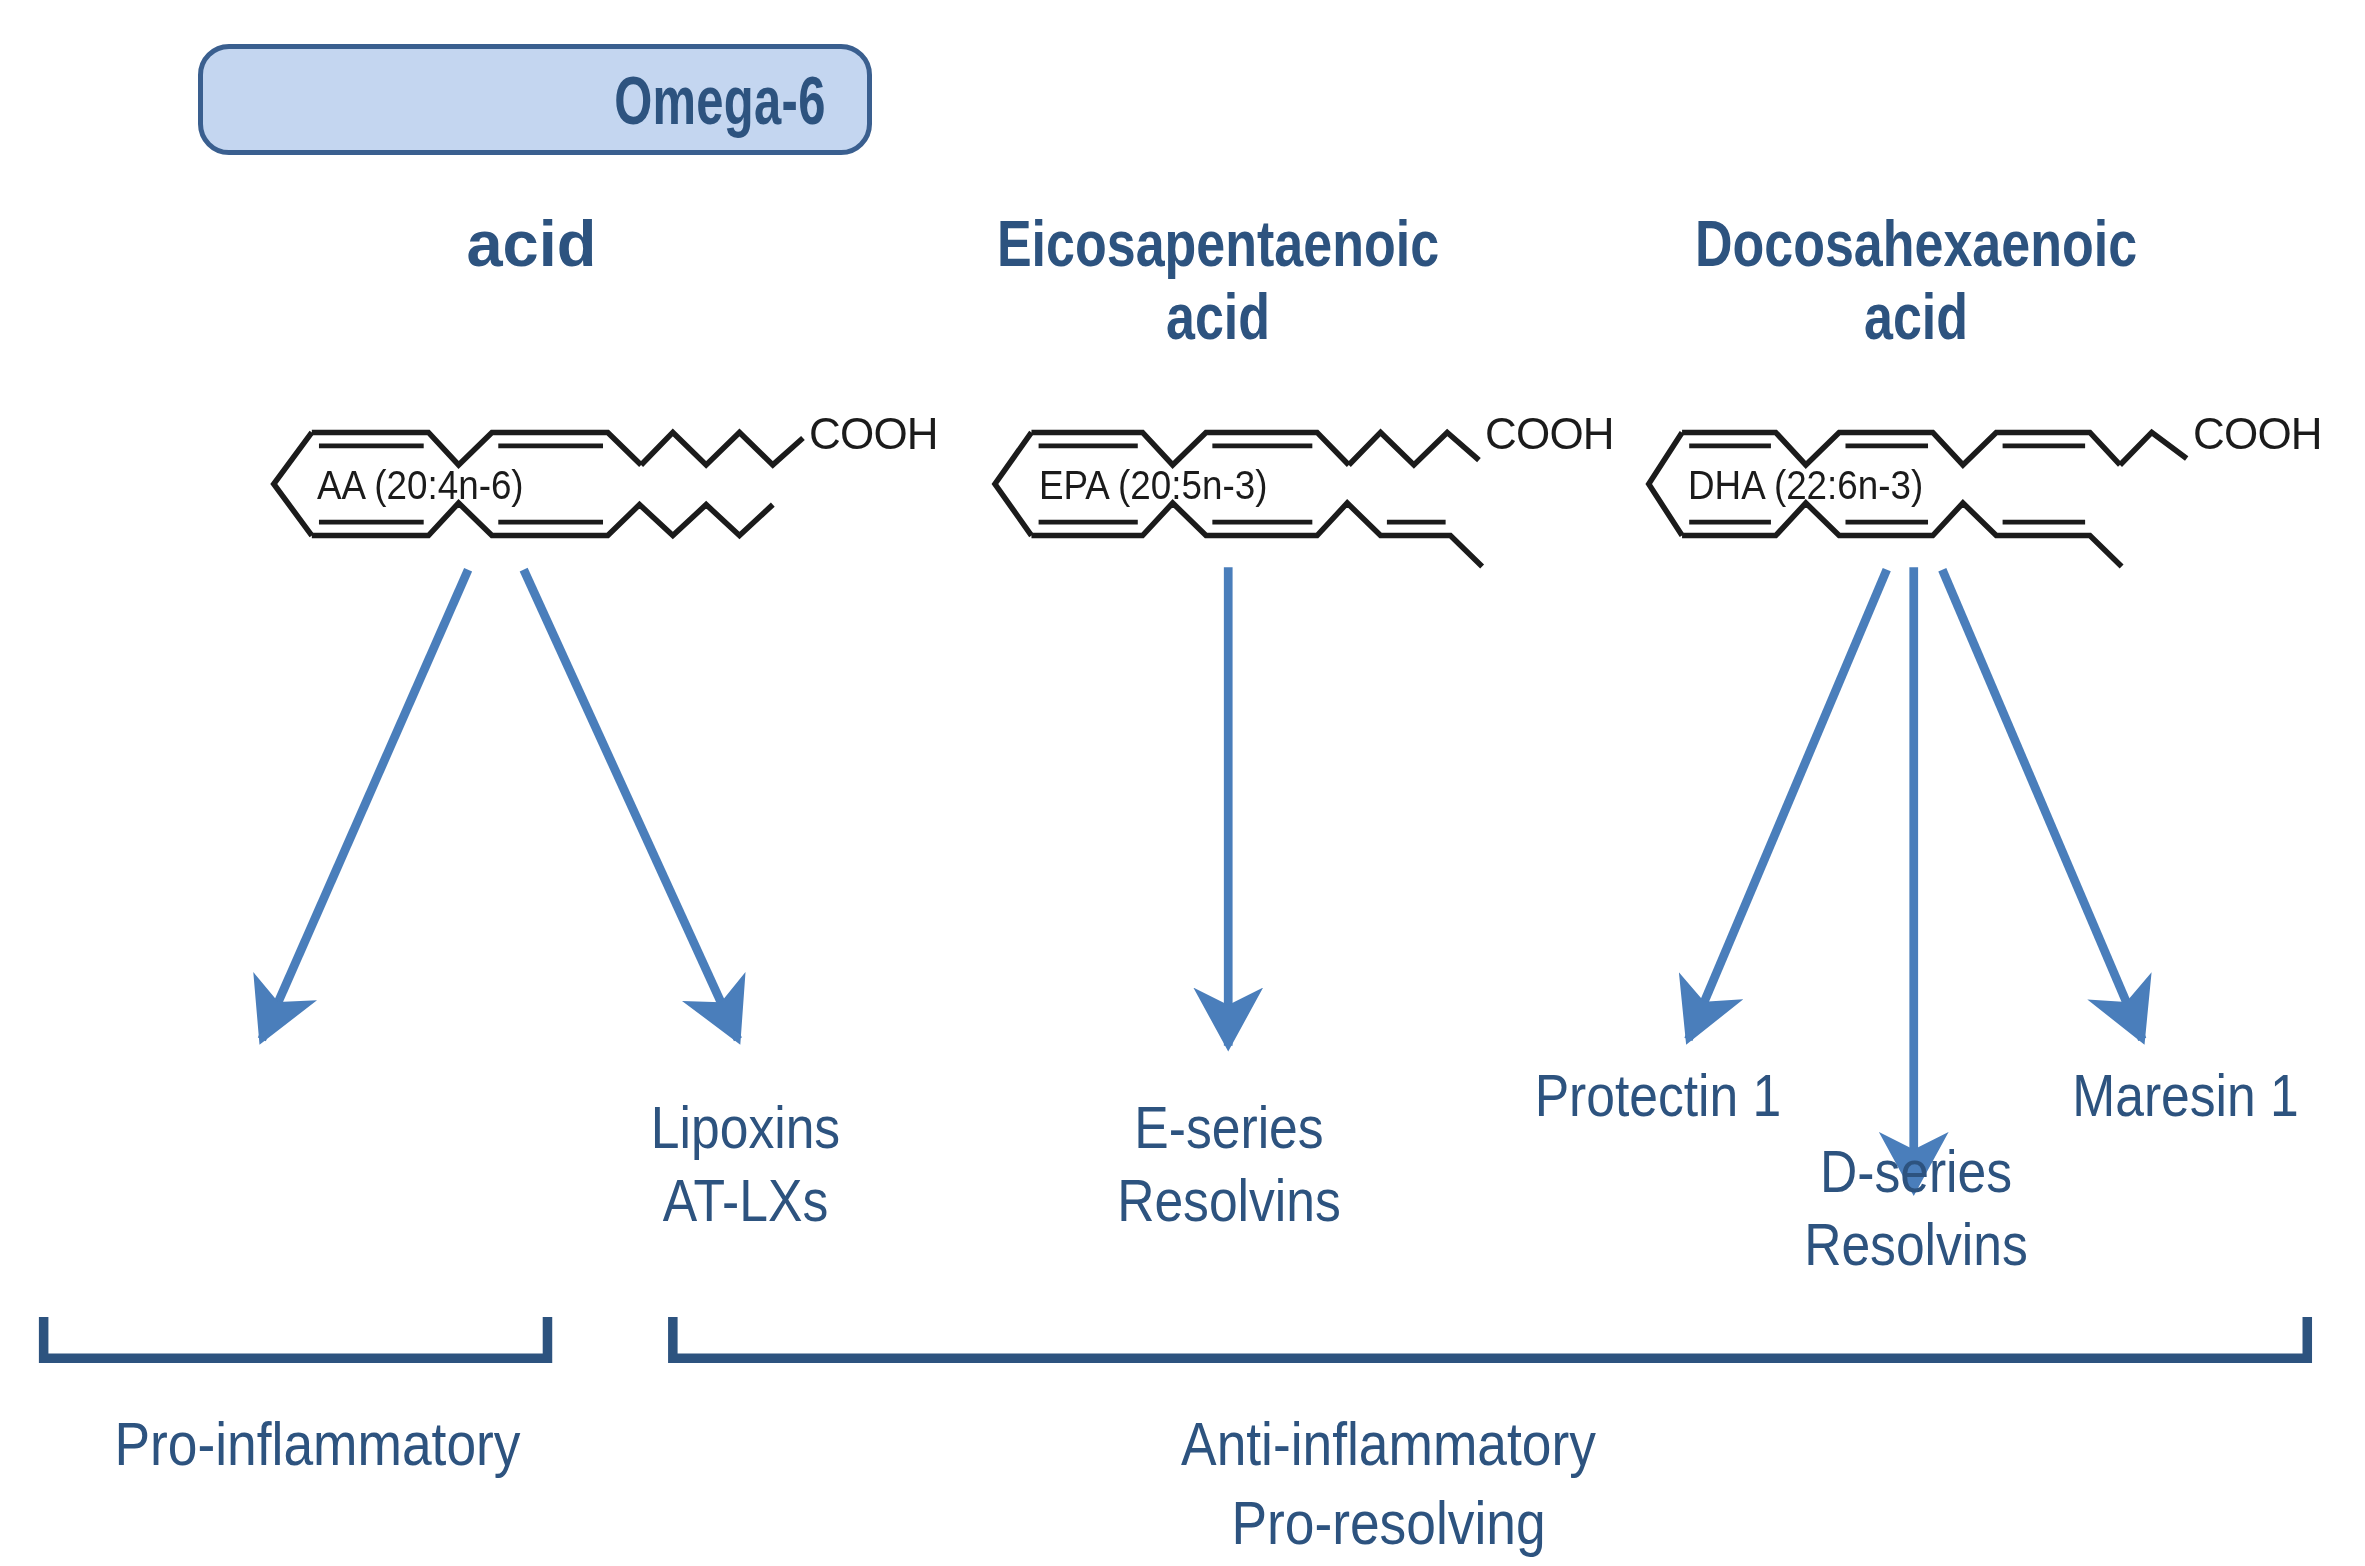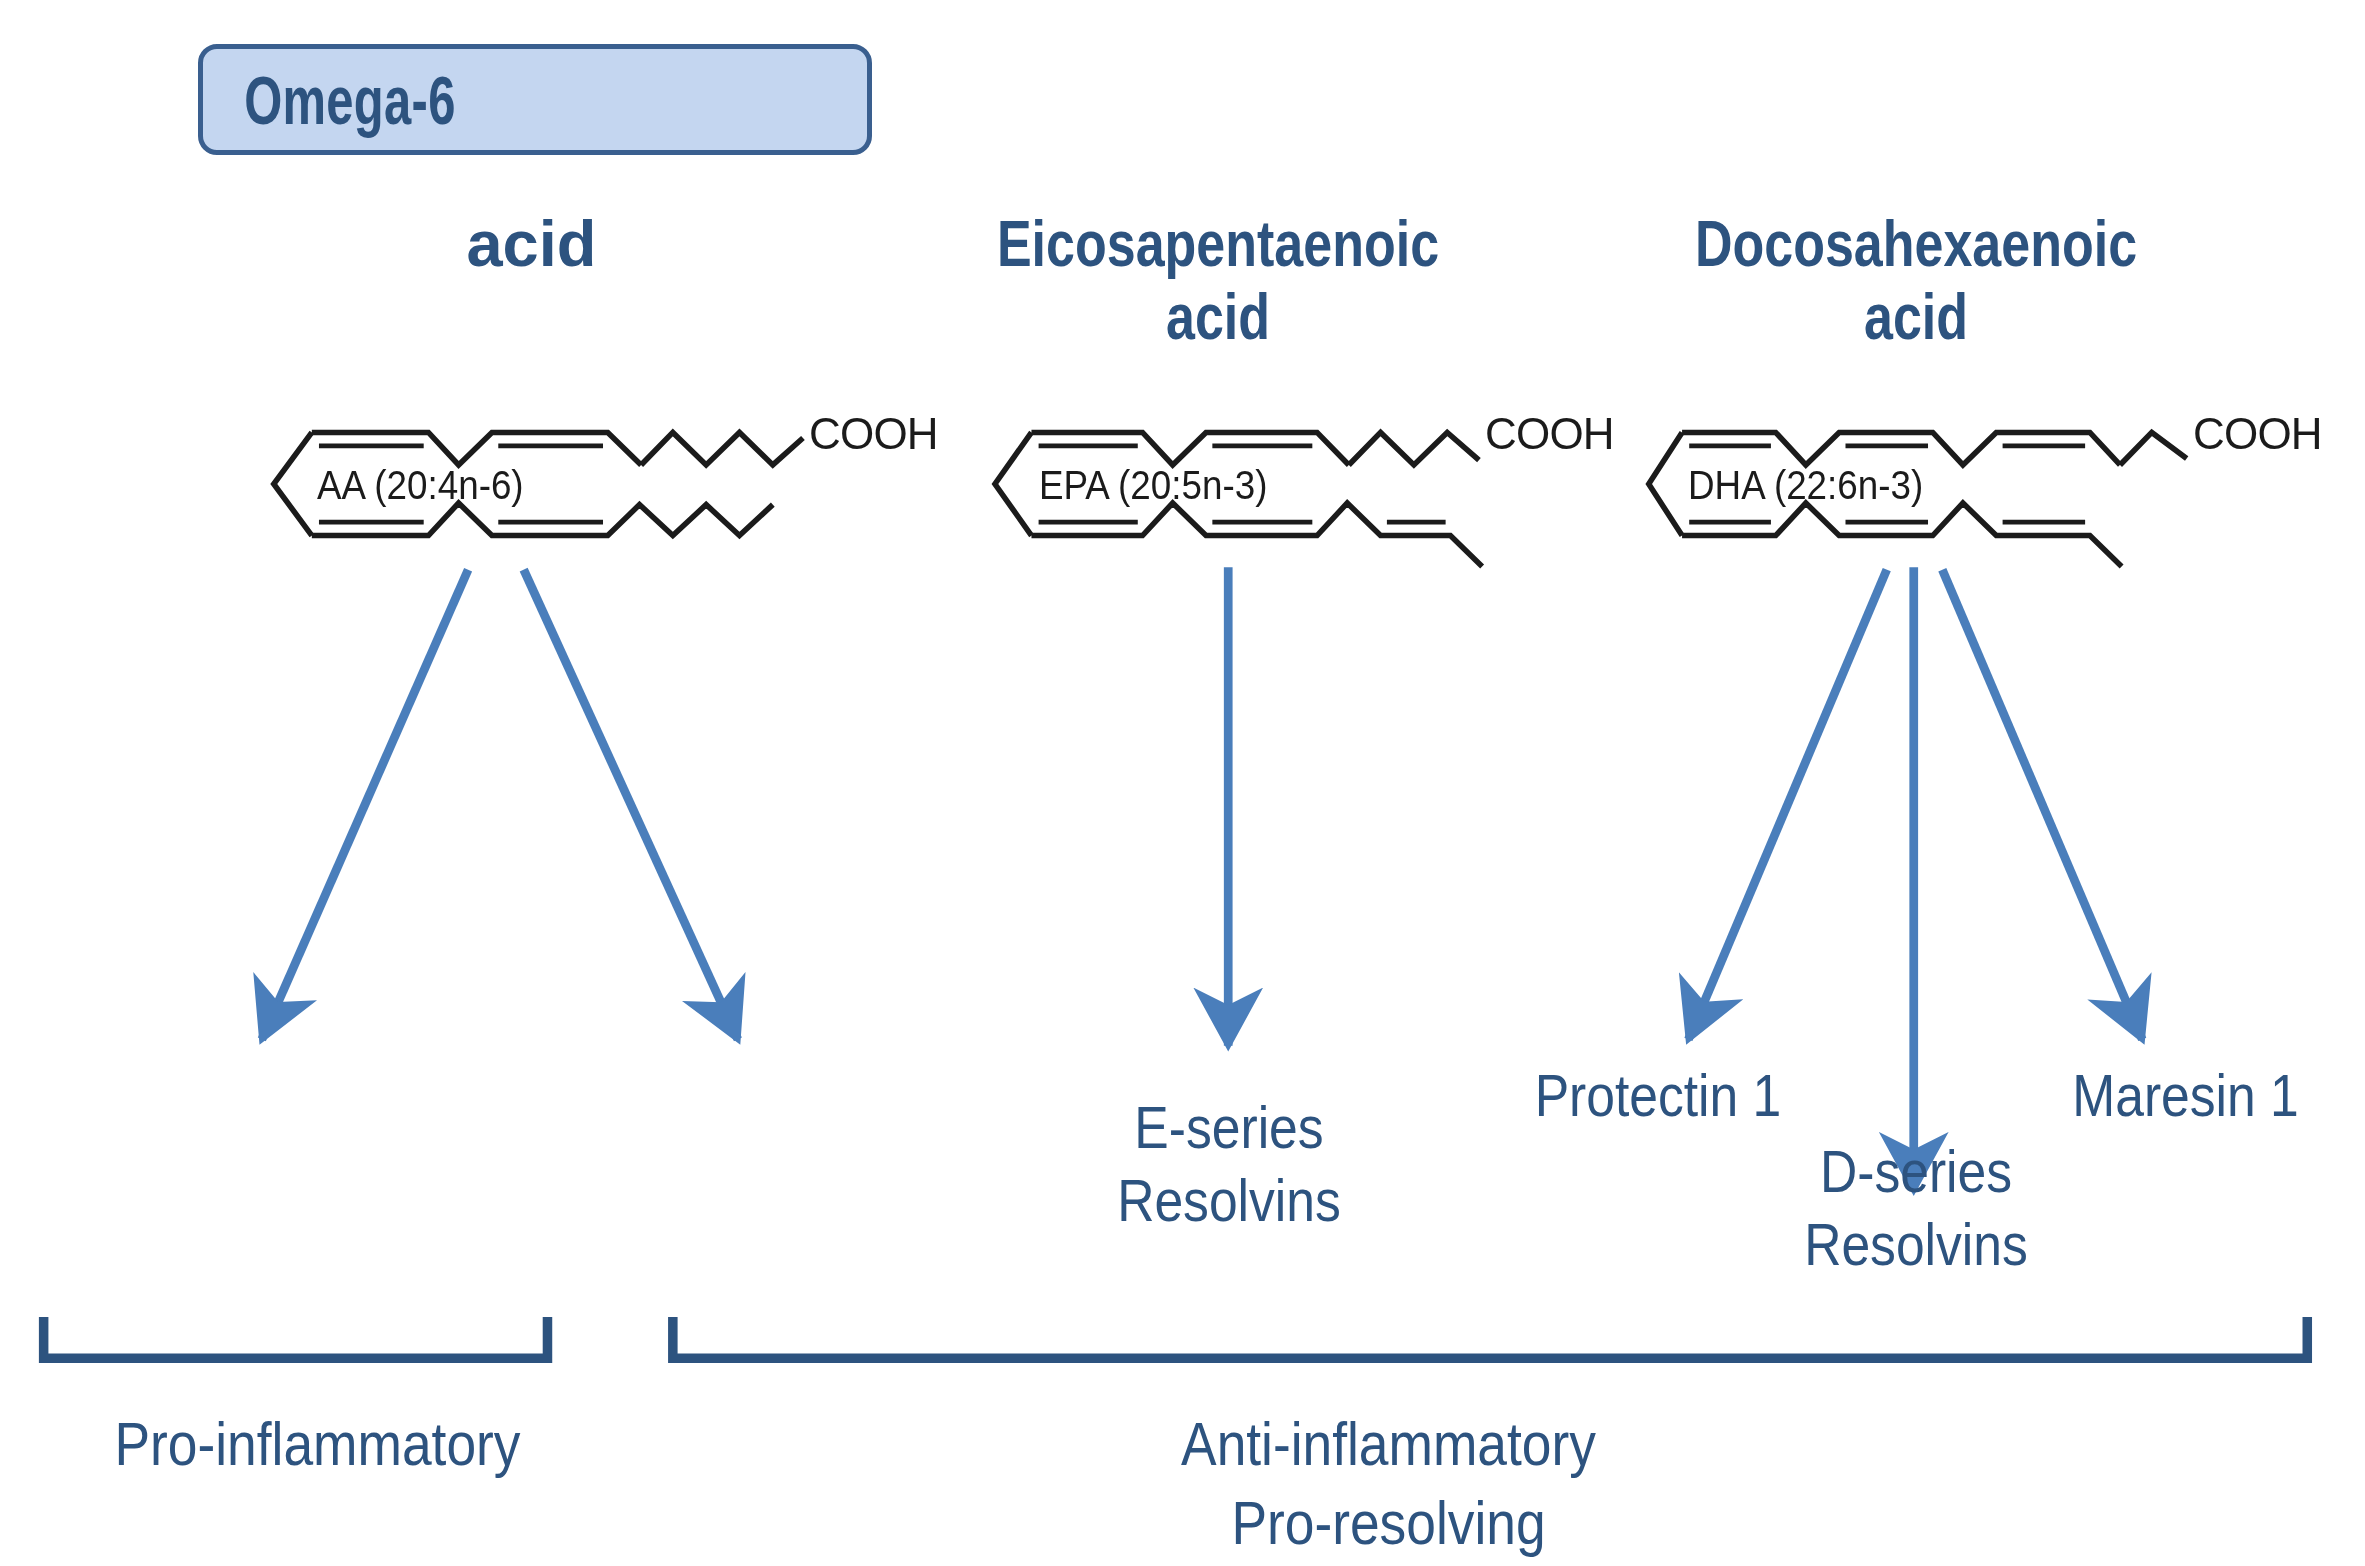--- a/index.html
+++ b/index.html
@@ -26,24 +26,24 @@
     left: 0;
     width: 2366px;
     height: 1567px;
   }
   
   .family-box {
     position: absolute;
     box-sizing: border-box;
     background: #c4d6f0;
     border: 5.6px solid #3a5f8f;
-    border-radius: 19px;
+    border-radius: 31px;
     display: flex;
     align-items: center;
-    justify-content: flex-start;
+    justify-content: flex-end;
   }
   .family-box .family-label {
     font-size: 68px;
     font-weight: bold;
     color: #2d537f;
     letter-spacing: 0.4px;
     transform: scaleX(0.72);
     transform-origin: center center;
     white-space: nowrap;
     line-height: 1;
@@ -206,20 +206,24 @@
   <div class="mol-label" style="left:317px; top:463px;">AA (20:4n-6)</div>
   <div class="cooh-label" style="left:809px; top:409px;">COOH</div>
 
   <div class="mol-label" style="left:1039px; top:463px;">EPA (20:5n-3)</div>
   <div class="cooh-label" style="left:1485px; top:409px;">COOH</div>
 
   <div class="mol-label" style="left:1688px; top:463px;">DHA (22:6n-3)</div>
   <div class="cooh-label" style="left:2193px; top:409px;">COOH</div>
 
 
+  <div class="product" style="left:555px; top:1091px; width:381px;">
+    <span class="line">Lipoxins</span>
+    <span class="line">AT-LXs</span>
+  </div>
 
   <div class="product" style="left:1007px; top:1091px; width:444px;">
     <span class="line">E-series</span>
     <span class="line">Resolvins</span>
   </div>
 
   <div class="product" style="left:1420px; top:1059px; width:476px;">
     <span class="line">Protectin 1</span>
   </div>
 

